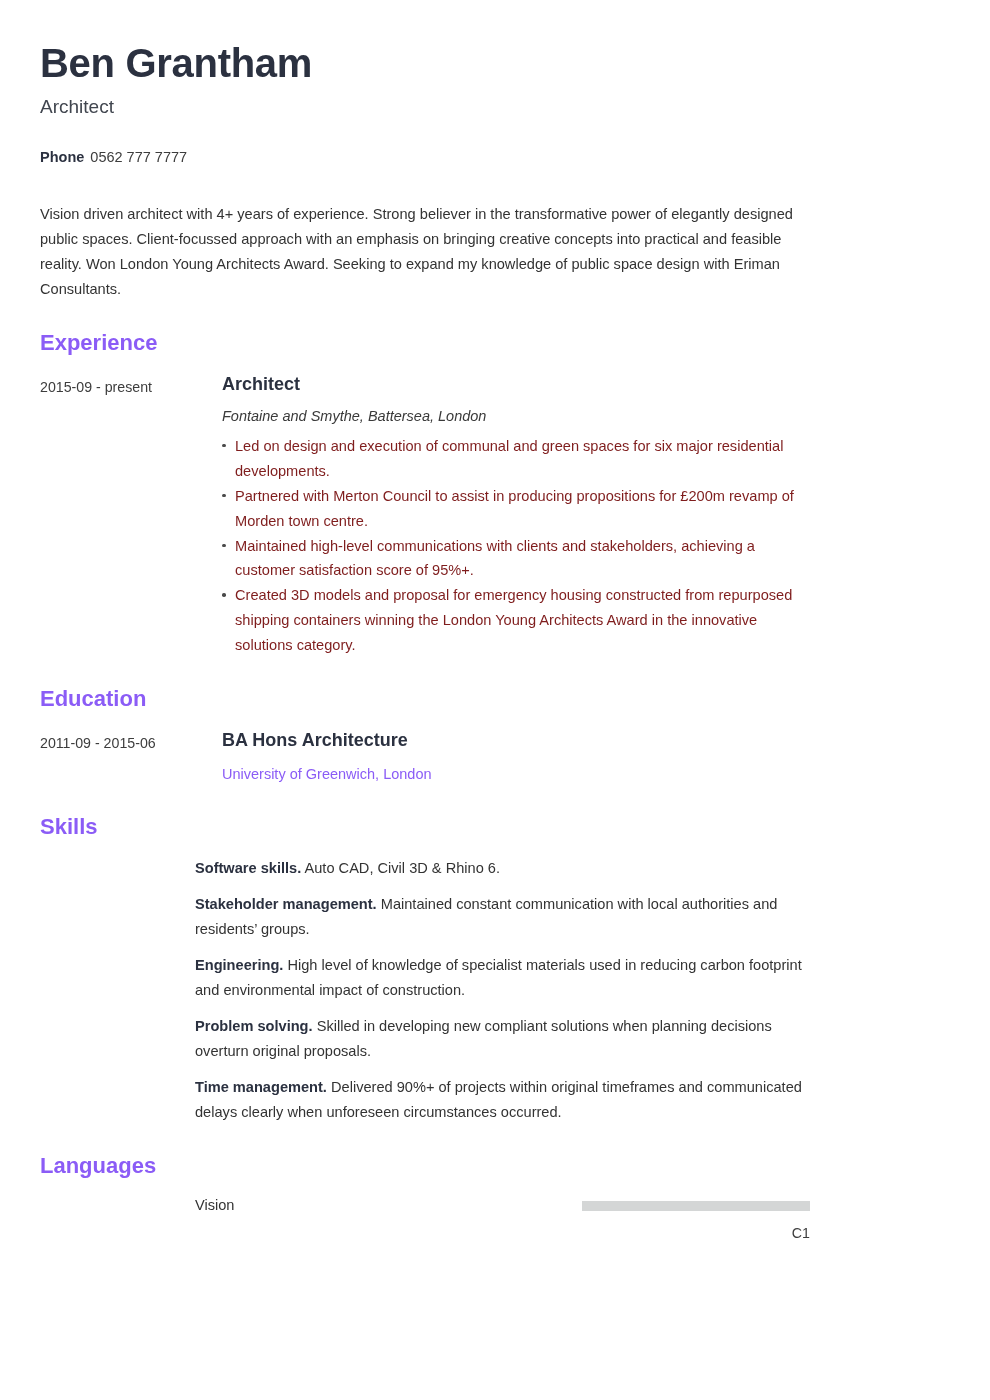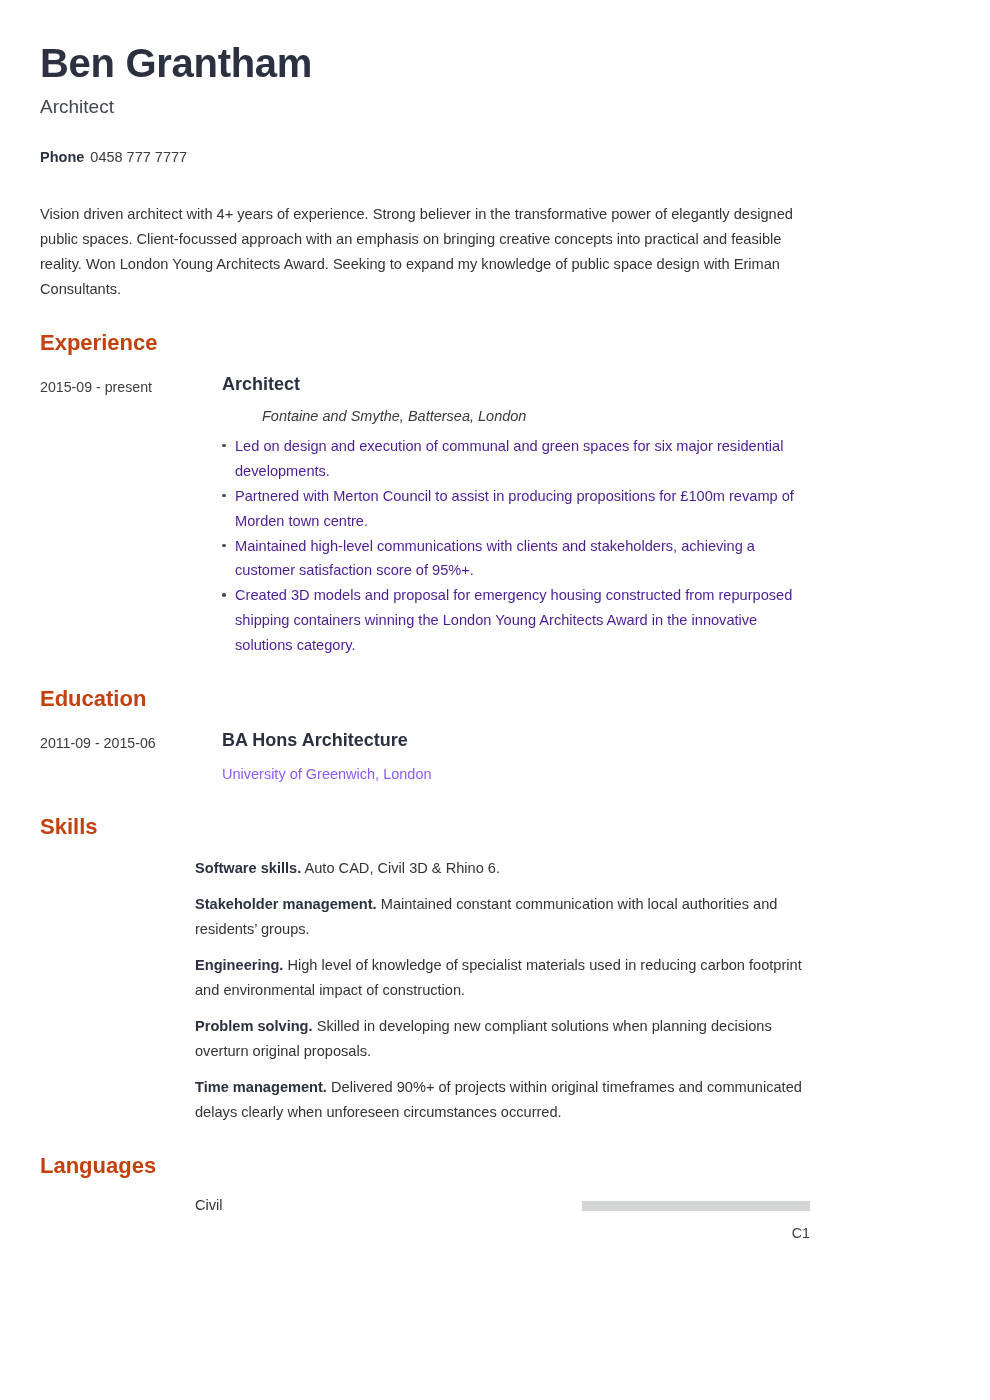--- a/index.html
+++ b/index.html
@@ -70,21 +70,21 @@
     max-width: 910px;
   }
 
   
   .section {
     margin-top: 28px;
   }
   .section-title {
     font-size: 22px;
     font-weight: bold;
-    color: #c2410c;
+    color: #8b5cf6;
     line-height: 1.2;
     margin-bottom: 16px;
   }
   .entry {
     display: flex;
     align-items: flex-start;
     margin-bottom: 4px;
     gap: 27px;
   }
   .entry-date {
@@ -104,40 +104,39 @@
     font-weight: bold;
     color: #2b3140;
     line-height: 1.3;
   }
   .entry-org {
     font-size: 14.5px;
     font-style: italic;
     color: #3a3a3a;
     margin-top: 10px;
     line-height: 1.5;
-    margin-left: 40px;
   }
   .entry-sub {
     font-size: 14.5px;
     color: #8b5cf6;
     margin-top: 12px;
     line-height: 1.5;
   }
 
   ul.bullets {
     list-style: none;
     margin: 6px 0 0 0;
     padding: 0;
   }
   ul.bullets li {
     position: relative;
     padding-left: 13px;
     font-size: 14.6px;
     line-height: 1.71;
-    color: #4c1d95;
+    color: #7f1d1d;
     margin-bottom: 0;
   }
   ul.bullets li::before {
     content: "";
     position: absolute;
     left: 0;
     top: 10px;
     width: 3.5px;
     height: 3.5px;
     border-radius: 50%;
@@ -209,37 +208,37 @@
 
 <div class="page">
 
   <div>
     <h1 class="name">Ben Grantham</h1>
     <div class="job-title">Architect</div>
   </div>
 
   <div class="contact-block">
     <div class="contact-row">
-      <span class="contact-label">Phone</span><span class="contact-value">0458 777 7777</span>
+      <span class="contact-label">Phone</span><span class="contact-value">0562 777 7777</span>
     </div>
   </div>
 
   <div class="summary">Vision driven architect with 4+ years of experience. Strong believer in the transformative power of elegantly designed public spaces. Client-focussed approach with an emphasis on bringing creative concepts into practical and feasible reality. Won London Young Architects Award. Seeking to expand my knowledge of public space design with Eriman Consultants.</div>
 
   <div class="section">
     <div class="section-title">Experience</div>
 
     <div class="entry">
       <div class="entry-date">2015-09 - present</div>
       <div class="entry-body">
         <div class="entry-role">Architect</div>
         <div class="entry-org">Fontaine and Smythe, Battersea, London</div>
         <ul class="bullets">
           <li>Led on design and execution of communal and green spaces for six major residential developments.</li>
-          <li>Partnered with Merton Council to assist in producing propositions for £100m revamp of Morden town centre.</li>
+          <li>Partnered with Merton Council to assist in producing propositions for £200m revamp of Morden town centre.</li>
           <li>Maintained high-level communications with clients and stakeholders, achieving a customer satisfaction score of 95%+.</li>
           <li>Created 3D models and proposal for emergency housing constructed from repurposed shipping containers winning the London Young Architects Award in the innovative solutions category.</li>
         </ul>
       </div>
     </div>
   </div>
 
   <div class="section">
     <div class="section-title">Education</div>
     <div class="entry">
@@ -259,21 +258,21 @@
       <div class="skill-row"><span class="skill-name">Engineering.</span> <span>High level of knowledge of specialist materials used in reducing carbon footprint and environmental impact of construction.</span></div>
       <div class="skill-row"><span class="skill-name">Problem solving.</span> <span>Skilled in developing new compliant solutions when planning decisions overturn original proposals.</span></div>
       <div class="skill-row"><span class="skill-name">Time management.</span> <span>Delivered 90%+ of projects within original timeframes and communicated delays clearly when unforeseen circumstances occurred.</span></div>
     </div>
   </div>
 
   <div class="section">
     <div class="section-title">Languages</div>
     <div class="lang-body">
       <div class="lang-row">
-        <span class="lang-name">Civil</span>
+        <span class="lang-name">Vision</span>
         <span class="lang-meter">
           <span class="lang-meter-fill" style="width: 80%;"></span>
         </span>
       </div>
       <div class="lang-level">C1</div>
     </div>
   </div>
 
 </div>
 

